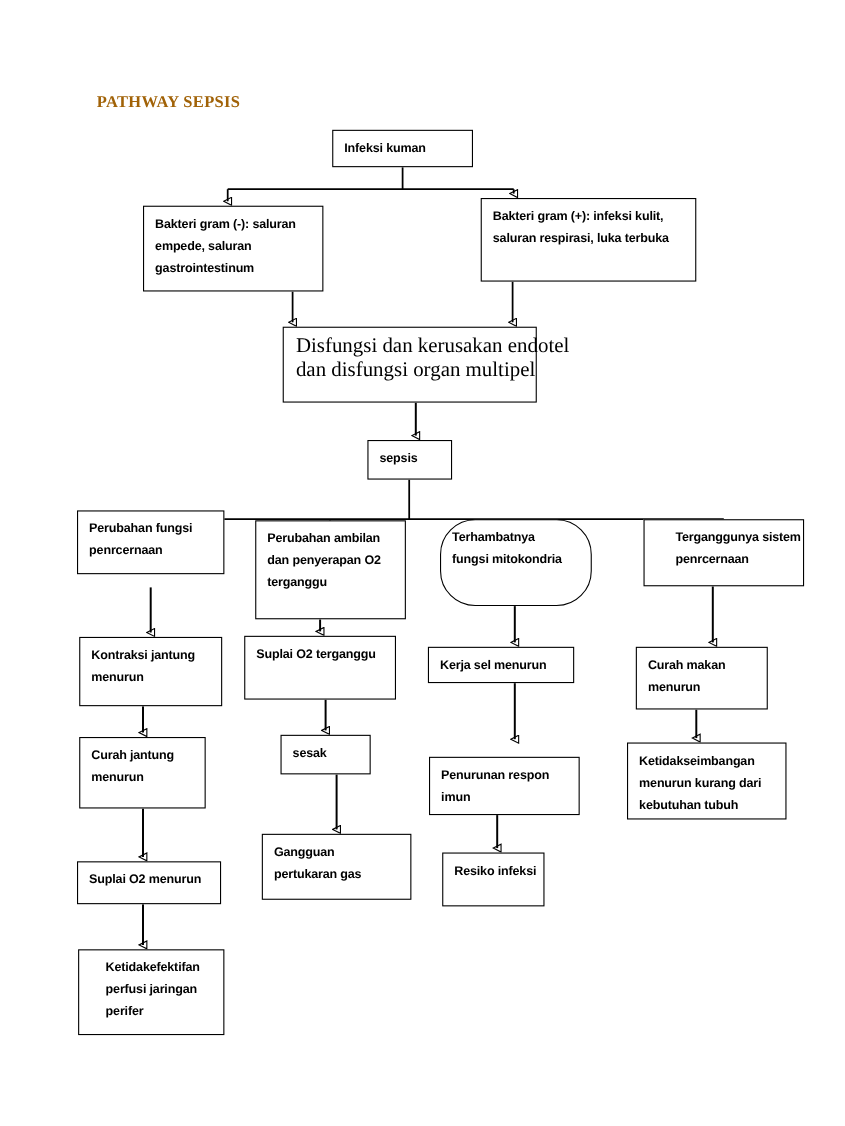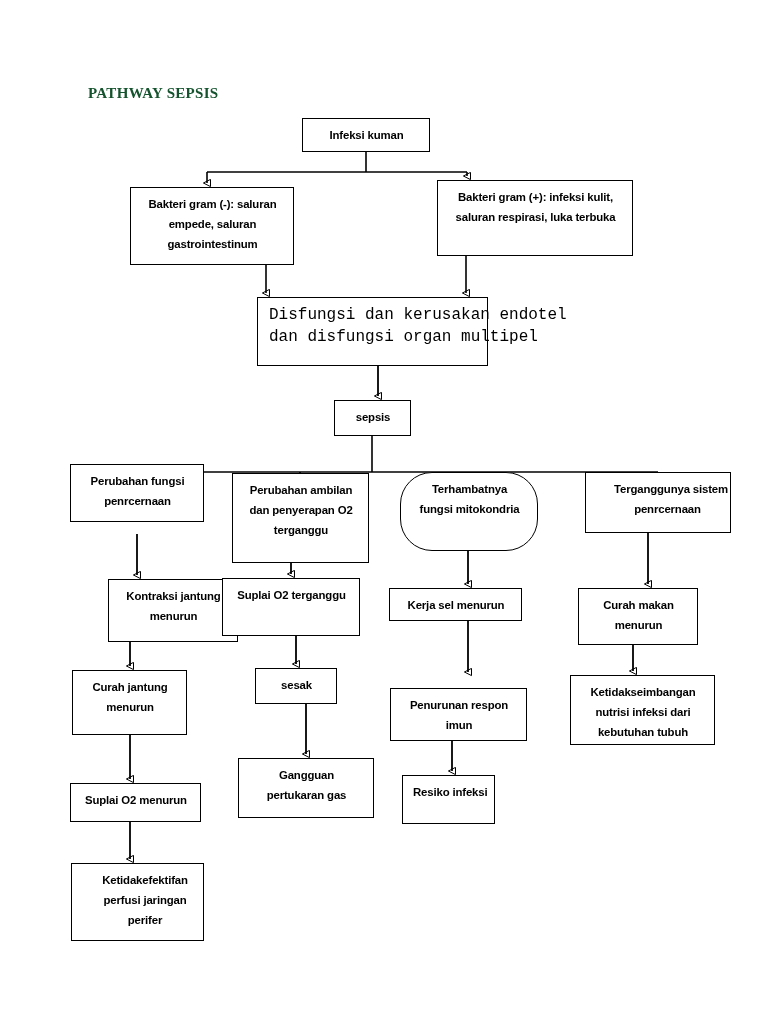--- a/index.html
+++ b/index.html
@@ -16,41 +16,40 @@
     font-family: "Liberation Sans", sans-serif;
   }
   #title {
     position: absolute;
     left: 88px;
     top: 85px;
     font-family: "Liberation Serif", serif;
     font-weight: bold;
     font-size: 15px;
     letter-spacing: 0.3px;
-    color: #14532d;
+    color: #a16207;
     white-space: nowrap;
   }
   .node {
     position: absolute;
     box-sizing: border-box;
     border: 1.4px solid #000000;
     background: #ffffff;
     color: #000000;
     font-family: "Liberation Sans", sans-serif;
     font-weight: bold;
     font-size: 11.4px;
     line-height: 20px;
     padding: 6px 9px 6px 10px;
     letter-spacing: -0.15px;
-    text-align: center;
   }
   .node.serif {
-    font-family: Liberation Mono, monospace;
+    font-family: Liberation Serif, serif;
     font-weight: normal;
-    font-size: 16px;
+    font-size: 19px;
     line-height: 22px;
     letter-spacing: 0px;
     padding: 6px 8px 6px 11px;
   }
   .node .line {
     display: block;
     white-space: nowrap;
   }
   svg#wires {
     position: absolute;
@@ -178,21 +177,21 @@
         <span class="line">terganggu</span>
       </div>
       <div class="node" style="left: 400px; top: 472px; width: 138px; height: 79px; border-radius: 32px;">
         <span class="line">Terhambatnya</span>
         <span class="line">fungsi mitokondria</span>
       </div>
       <div class="node" style="left: 585px; top: 472px; width: 146px; height: 61px; padding-left: 28px;">
         <span class="line">Terganggunya sistem</span>
         <span class="line">penrcernaan</span>
       </div>
-      <div class="node" style="left: 72px; top: 579px; width: 130px; height: 63px; margin-left: 36px;">
+      <div class="node" style="left: 72px; top: 579px; width: 130px; height: 63px;">
         <span class="line">Kontraksi jantung</span>
         <span class="line">menurun</span>
       </div>
       <div class="node" style="left: 222px; top: 578px; width: 138px; height: 58px;">
         <span class="line">Suplai O2 terganggu</span>
       </div>
       <div class="node" style="left: 389px; top: 588px; width: 133px; height: 33px;">
         <span class="line">Kerja sel menurun</span>
       </div>
       <div class="node" style="left: 578px; top: 588px; width: 120px; height: 57px;">
@@ -205,21 +204,21 @@
       </div>
       <div class="node" style="left: 255px; top: 668px; width: 82px; height: 36px;">
         <span class="line">sesak</span>
       </div>
       <div class="node" style="left: 390px; top: 676px; width: 137px; height: 53px; margin-top: 12px;">
         <span class="line">Penurunan respon</span>
         <span class="line">imun</span>
       </div>
       <div class="node" style="left: 570px; top: 675px; width: 145px; height: 70px;">
         <span class="line">Ketidakseimbangan</span>
-        <span class="line">nutrisi infeksi dari</span>
+        <span class="line">menurun kurang dari</span>
         <span class="line">kebutuhan tubuh</span>
       </div>
       <div class="node" style="left: 70px; top: 783px; width: 131px; height: 39px;">
         <span class="line">Suplai O2 menurun</span>
       </div>
       <div class="node" style="left: 238px; top: 758px; width: 136px; height: 60px;">
         <span class="line">Gangguan</span>
         <span class="line">pertukaran gas</span>
       </div>
       <div class="node" style="left: 402px; top: 775px; width: 93px; height: 49px;">

